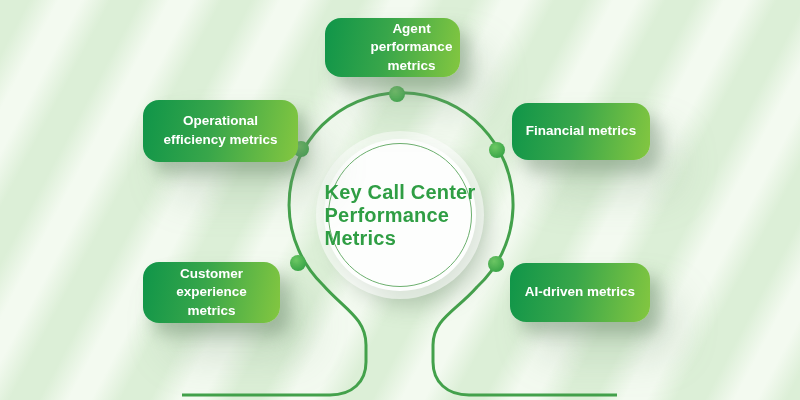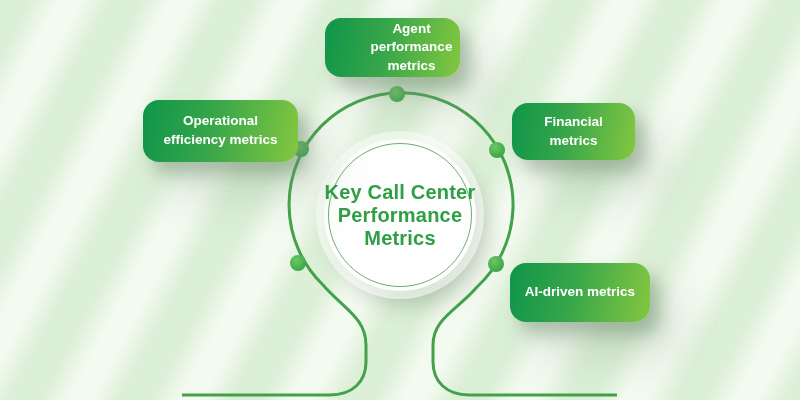--- a/index.html
+++ b/index.html
@@ -28,38 +28,38 @@
   }
   .disc::after {
     content: ""; position: absolute; inset: 4px;
     border: 1px solid #6db06f; border-radius: 50%;
     pointer-events: none;
   }
   .disc-title {
     position: relative; z-index: 2;
     color: #2f9e44; font-size: 20px; line-height: 23px;
     font-weight: 800; letter-spacing: 0.2px;
-    text-align: center; white-space: pre-line;
+    white-space: pre-line;
   }
 
   
   .node {
     position: absolute;
     display: flex; align-items: center; justify-content: center;
     text-align: center; white-space: pre-line;
     color: #ffffff; font-size: 13.5px; font-weight: 700; line-height: 1.38;
     border-radius: 16px;
     background: linear-gradient(100deg, #0f9549 0%, #38a64a 45%, #84c740 100%);
     box-shadow: 10px 12px 16px rgba(100,130,100,0.40),
                 26px 32px 42px rgba(130,160,130,0.28);
     padding: 4px 8px; box-sizing: border-box;
   }
   .node-agent        { left: 325px; top: 18px;  width: 135px; height: 59px; padding-left: 46px; }
   .node-operational  { left: 143px; top: 100px; width: 155px; height: 62px; }
-  .node-financial    { left: 512px; top: 103px; width: 123px; height: 57px; }
+  .node-financial    { left: 512px; top: 103px; width: 138px; height: 57px; }
   .node-customer     { left: 143px; top: 262px; width: 137px; height: 61px; }
   .node-ai           { left: 510px; top: 263px; width: 140px; height: 59px; text-align: right; }
 </style>
 </head>
 <body>
 
 <div class="canvas">
 
   <svg class="wire" width="800" height="400" viewBox="0 0 800 400">
     <defs>
@@ -92,17 +92,21 @@
     <span>Agent performance
 metrics</span>
   </div>
   <div class="node node-operational">
     <span>Operational
 efficiency metrics</span>
   </div>
   <div class="node node-financial">
     <span>Financial metrics</span>
   </div>
+  <div class="node node-customer">
+    <span>Customer
+experience metrics</span>
+  </div>
   <div class="node node-ai">
     <span>AI-driven metrics</span>
   </div>
 
 </div>
 
 </body></html>

